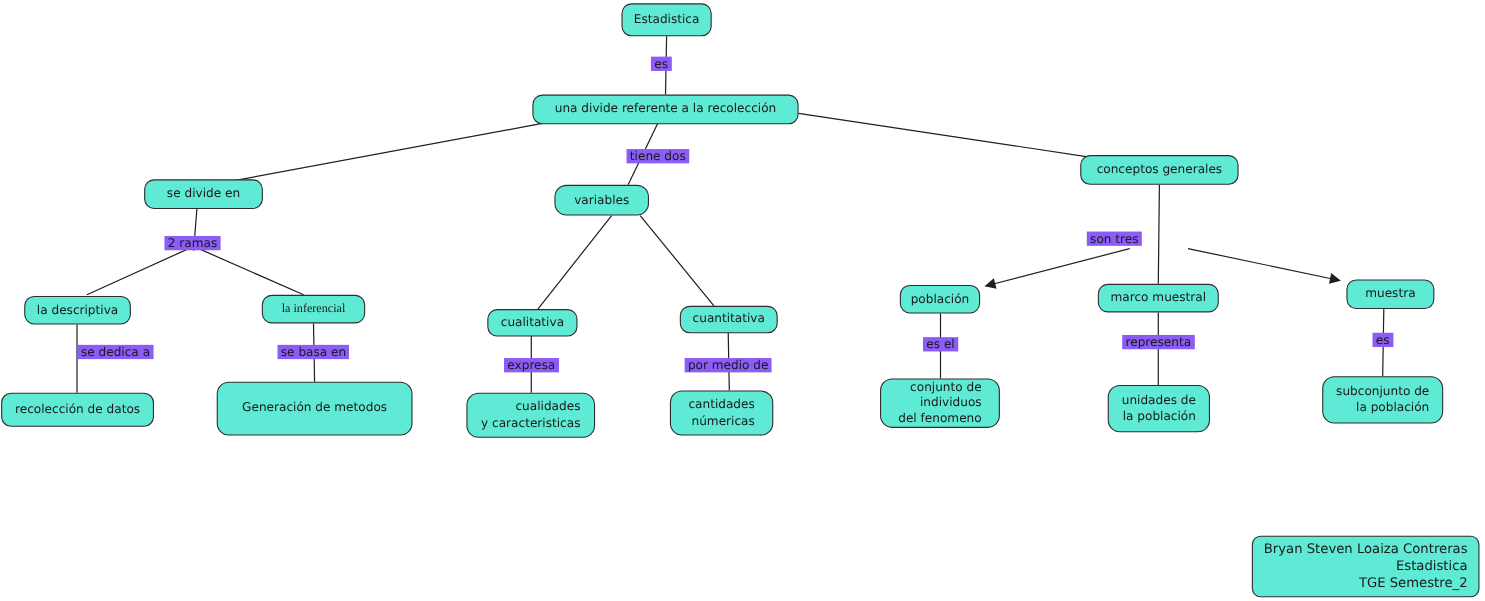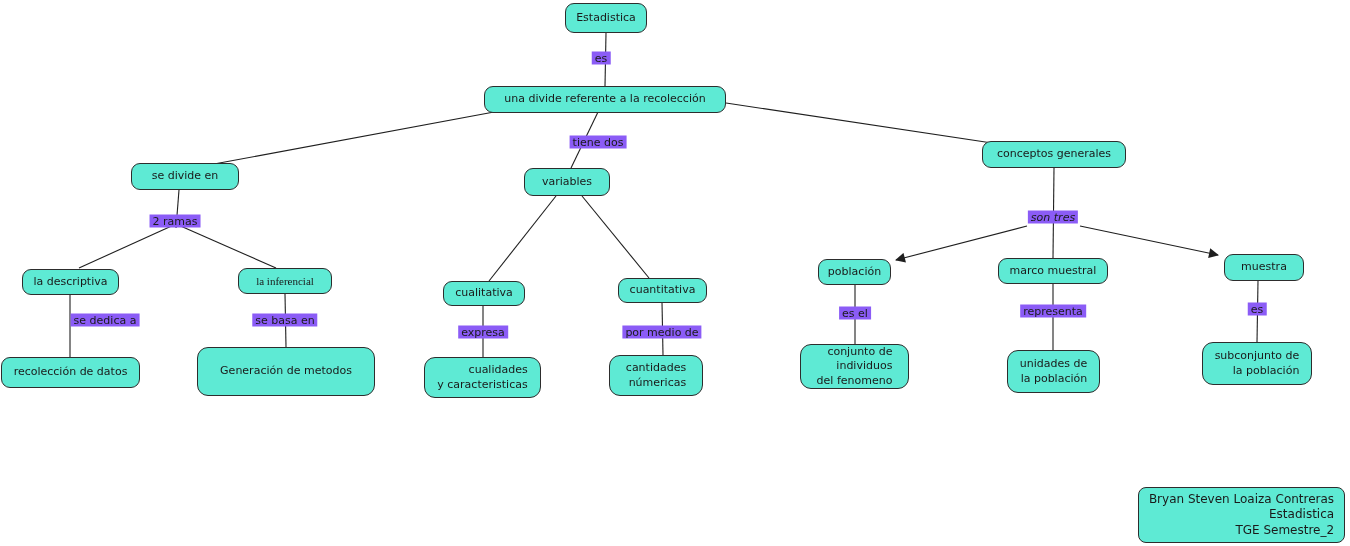--- a/index.html
+++ b/index.html
@@ -29,21 +29,21 @@
   .node.big { border-radius: 11px; }
   .llabel {
     position: absolute; transform: translate(-50%, -50%);
     background: #8b5cf6; padding: 0 3px;
     font-size: 11px; color: #1a1a1a; white-space: nowrap;
   }
   
   #n-estadistica  { left: 565px;  top: 3px;   width: 82px;  height: 30px; }
   #n-ciencia      { left: 484px;  top: 86px;  width: 242px; height: 27px; }
   #n-divide       { left: 131px;  top: 163px; width: 108px;  height: 27px; }
-  #n-variables    { left: 524px;  top: 168px; width: 86px;  height: 28px; }
+  #n-variables    { left: 504px;  top: 168px; width: 86px;  height: 28px; border-radius: 11px; }
   #n-conceptos    { left: 982px;  top: 141px; width: 144px; height: 27px; }
   #n-descriptiva  { left: 22px;   top: 269px; width: 97px;  height: 26px; }
   #n-inferencial  { left: 238px;  top: 268px; width: 94px;  height: 26px; font-family: Liberation Serif, serif; }
   #n-recoleccion  { left: 1px;    top: 357px; width: 139px; height: 31px; }
   #n-generacion   { left: 197px;  top: 347px; width: 178px; height: 49px; }
   #n-cualitativa  { left: 443px;  top: 281px; width: 82px;  height: 25px; }
   #n-cuantitativa { left: 618px;  top: 278px; width: 89px;  height: 25px; }
   #n-cualidades   { left: 424px;  top: 357px; width: 117px; height: 41px; }
   #n-cantidades   { left: 609px;  top: 355px; width: 94px; height: 41px; }
   #n-poblacion    { left: 818px;  top: 259px; width: 73px;  height: 26px; }
@@ -51,21 +51,21 @@
   #n-muestra      { left: 1224px; top: 254px; width: 80px;  height: 27px; }
   #n-conjunto     { left: 800px;  top: 344px; width: 109px; height: 45px; }
   #n-unidades     { left: 1007px; top: 350px; width: 93px;  height: 43px; }
   #n-subconjunto  { left: 1202px; top: 342px; width: 110px; height: 43px; }
   #author-box     { left: 1138px; top: 487px; width: 207px; height: 56px;
                     border-radius: 8px; font-size: 12px; }
   
   #l-es-root      { left: 601px;  top: 58px;  }
   #l-tiene-dos    { left: 578px;  top: 142px; margin-left: 20px; }
   #l-dos-ramas    { left: 175px;  top: 221px; }
-  #l-son-tres     { left: 1053px; top: 217px; font-style: italic; }
+  #l-son-tres     { left: 1013px; top: 217px; }
   #l-se-dedica-a  { left: 70px;   top: 320px; margin-left: 35px; }
   #l-se-basa-en   { left: 285px;  top: 320px; }
   #l-expresa      { left: 483px;  top: 332px; }
   #l-por-medio-de { left: 662px;  top: 332px; }
   #l-es-el        { left: 855px;  top: 313px; }
   #l-representa   { left: 1053px; top: 311px; }
   #l-es-muestra   { left: 1257px; top: 309px; }
 </style>
 </head>
 <body>

